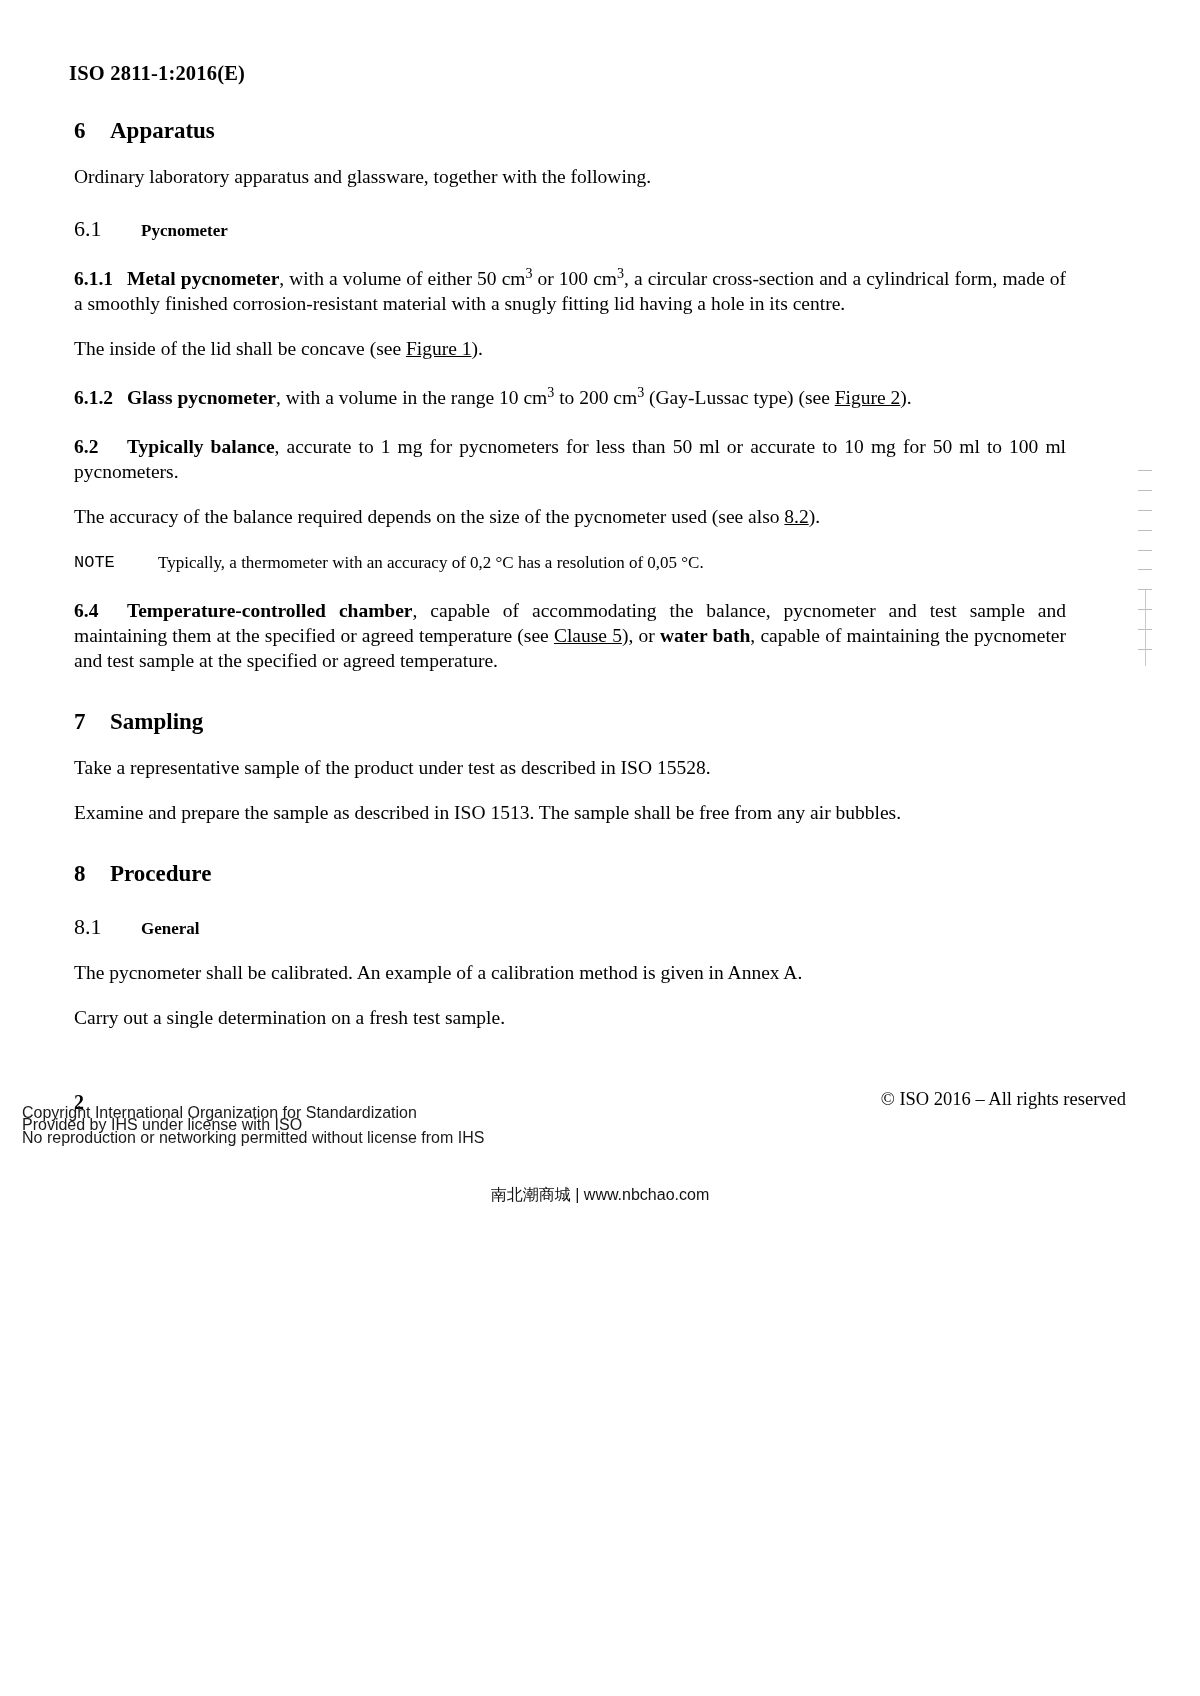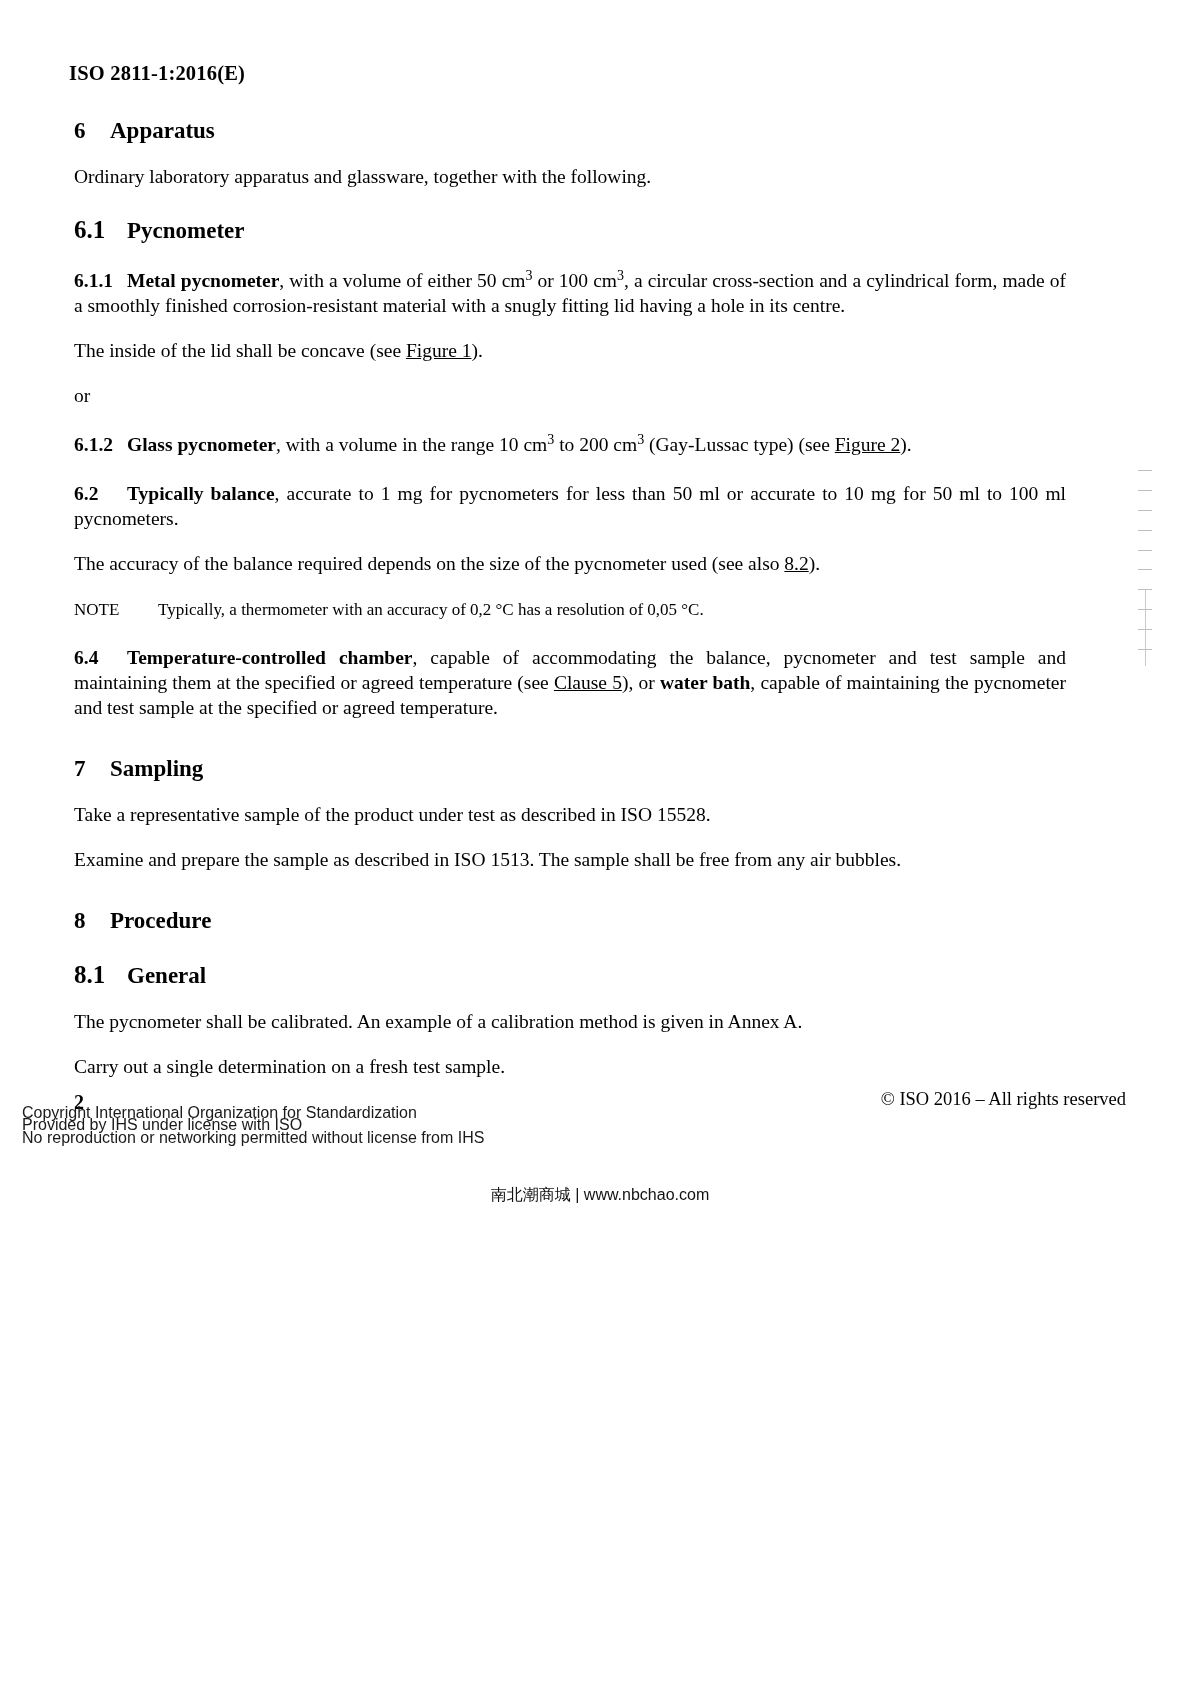--- a/index.html
+++ b/index.html
@@ -58,28 +58,29 @@
   .clause-title {
     font-weight: bold;
     font-size: 23px;
   }
   .subclause-wrap {
     display: flex;
     align-items: baseline;
     margin-top: 27px;
   }
   .subclause-num {
-    font-weight: bold;
-    font-size: 25px;
+    font-weight: normal;
+    font-size: 22px;
     width: 53px;
     flex: none;
   }
   .subclause-title {
     font-weight: bold;
-    font-size: 23px;
+    font-size: 17px;
+    margin-left: 14px;
   }
   .run-in {
     margin-top: 24px;
   }
   .run-in .lbl {
     font-weight: bold;
   }
   .run-in .num {
     font-weight: bold;
     display: inline-block;
@@ -87,20 +88,21 @@
   }
   .note {
     margin-top: 22px;
     font-size: 17px;
     line-height: 23px;
     display: flex;
   }
   .note .note-lbl {
     width: 84px;
     flex: none;
+    font-family: Liberation Mono, monospace;
   }
   a.xref {
     color: #000000;
     text-decoration: underline;
   }
   sup {
     font-size: 0.72em;
     vertical-align: super;
     line-height: 0;
   }
@@ -189,21 +191,20 @@
 
     <div class="subclause-wrap">
       <span class="subclause-num">6.1</span>
       <span class="subclause-title">Pycnometer</span>
     </div>
 
     <p class="run-in"><span class="num">6.1.1</span><span class="lbl">Metal pycnometer</span><span>, with a volume of either 50 cm</span><sup>3</sup><span> or 100 cm</span><sup>3</sup><span>, a circular cross-section and a cylindrical form, made of a smoothly finished corrosion-resistant material with a snugly fitting lid having a hole in its centre.</span></p>
 
     <p class="body-para"><span>The inside of the lid shall be concave (see </span><a class="xref" href="#">Figure 1</a><span>).</span></p>
 
-    <p class="body-para">or</p>
 
     <p class="run-in"><span class="num">6.1.2</span><span class="lbl">Glass pycnometer</span><span>, with a volume in the range 10 cm</span><sup>3</sup><span> to 200 cm</span><sup>3</sup><span> (Gay-Lussac type) (see </span><a class="xref" href="#">Figure 2</a><span>).</span></p>
 
     <p class="run-in"><span class="num">6.2</span><span class="lbl">Typically balance</span><span>, accurate to 1 mg for pycnometers for less than 50 ml or accurate to 10 mg for 50 ml to 100 ml pycnometers.</span></p>
 
     <p class="body-para"><span>The accuracy of the balance required depends on the size of the pycnometer used (see also </span><a class="xref" href="#">8.2</a><span>).</span></p>
 
 
     <div class="note">
       <span class="note-lbl">NOTE</span>

